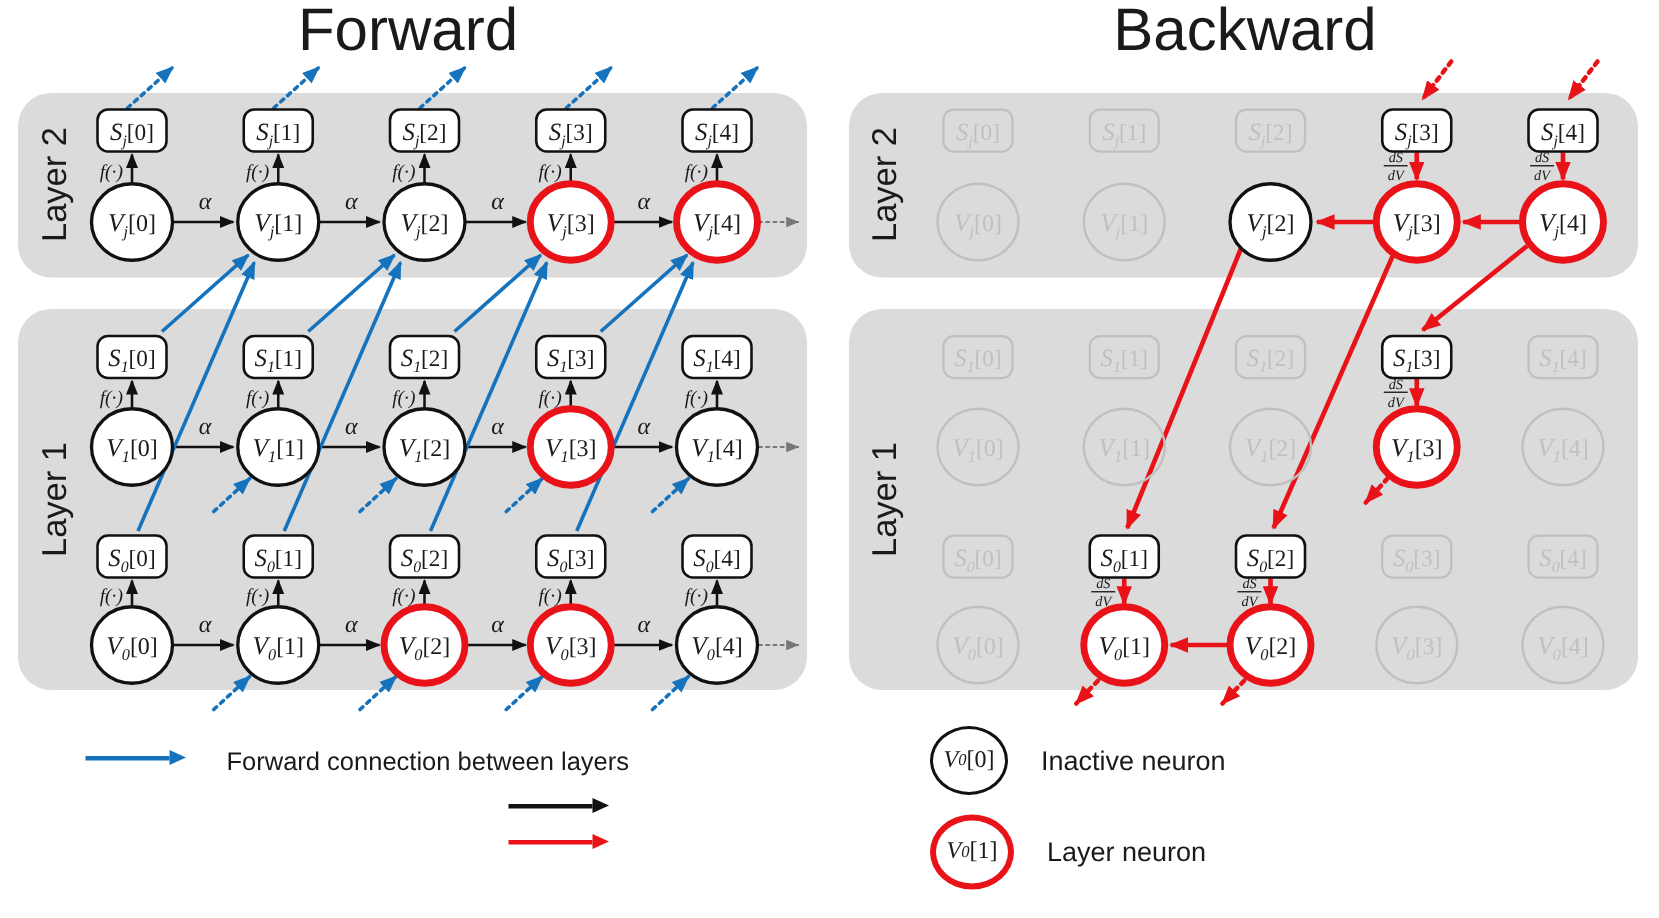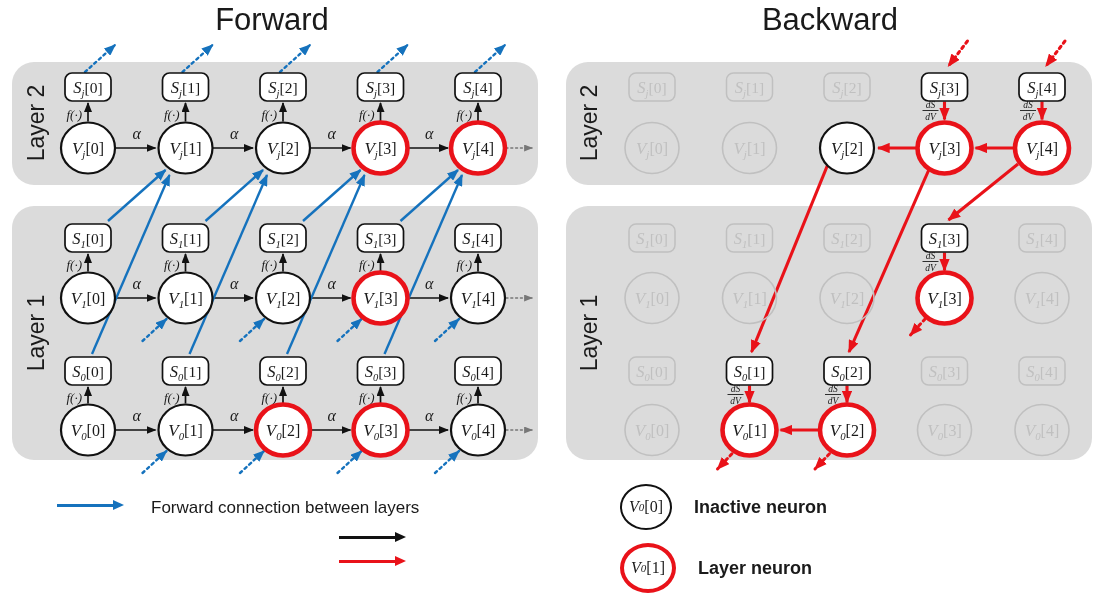--- a/index.html
+++ b/index.html
@@ -1,42 +1,42 @@
 <!DOCTYPE html>
 <html><head>
 <meta charset="utf-8">
 <style>
   html,body{margin:0;padding:0;background:#fff;}
   body{width:1106px;height:612px;overflow:hidden;position:relative;
        font-family:"Liberation Sans",sans-serif;color:#1a1a1a;}
   .stage{position:absolute;left:0;top:0;width:1106px;height:612px;}
   #diagram{position:absolute;left:0;top:0;}
   .title{position:absolute;top:0;width:320px;text-align:center;
-         font-size:31px;line-height:40px;color:#1a1a1a;}
+         font-size:40px;line-height:40px;color:#1a1a1a;}
   #t-fwd{left:112px;} #t-bwd{left:670px;}
   .layer-label{position:absolute;width:130px;height:30px;display:flex;
          align-items:center;justify-content:center;font-size:23px;
          transform:rotate(-90deg);color:#1a1a1a;}
   .legend-left{position:absolute;left:57px;top:497px;}
   .legend-left .leg-row{display:flex;align-items:flex-start;margin-bottom:11px;justify-content:flex-end;}
   .leg-arrow{display:inline-flex;align-items:center;width:80px;margin-top:3px;flex:none;}
   .leg-arrow .al{display:block;width:56px;height:3px;}
   .leg-arrow .ah{display:block;width:0;height:0;
       border-top:5.5px solid transparent;border-bottom:5.5px solid transparent;
       border-left:11px solid #000;}
   .legend-left .leg-text{font-size:17px;line-height:21px;max-width:290px;
       display:inline-block;margin-left:14px;}
   .legend-right{position:absolute;left:620px;top:484px;}
   .legend-right .leg-row{display:flex;align-items:center;margin-bottom:13px;}
   .leg-circle{width:48px;height:42px;border-radius:50%;flex:none;
       display:flex;align-items:center;justify-content:center;
       font-family:"Liberation Serif",serif;font-style:italic;font-size:16px;}
   .leg-circle .idx{font-style:normal;}
   .leg-circle sub{font-size:11px;line-height:0;}
-  .legend-right .leg-text{font-size:18px;margin-left:22px;font-weight:bold;}
+  .legend-right .leg-text{font-size:18px;margin-left:22px;}
 </style>
 </head>
 <body>
 
 <div class="stage">
 
   <svg id="diagram" width="1106" height="480" viewBox="0 0 1106 480">
       <defs>
         <marker id="mB" viewBox="0 0 10 8" refX="9" refY="4" markerWidth="10" markerHeight="8" orient="auto" markerUnits="userSpaceOnUse">
           <path d="M0,0 L10,4 L0,8 z" fill="#111111"></path>

